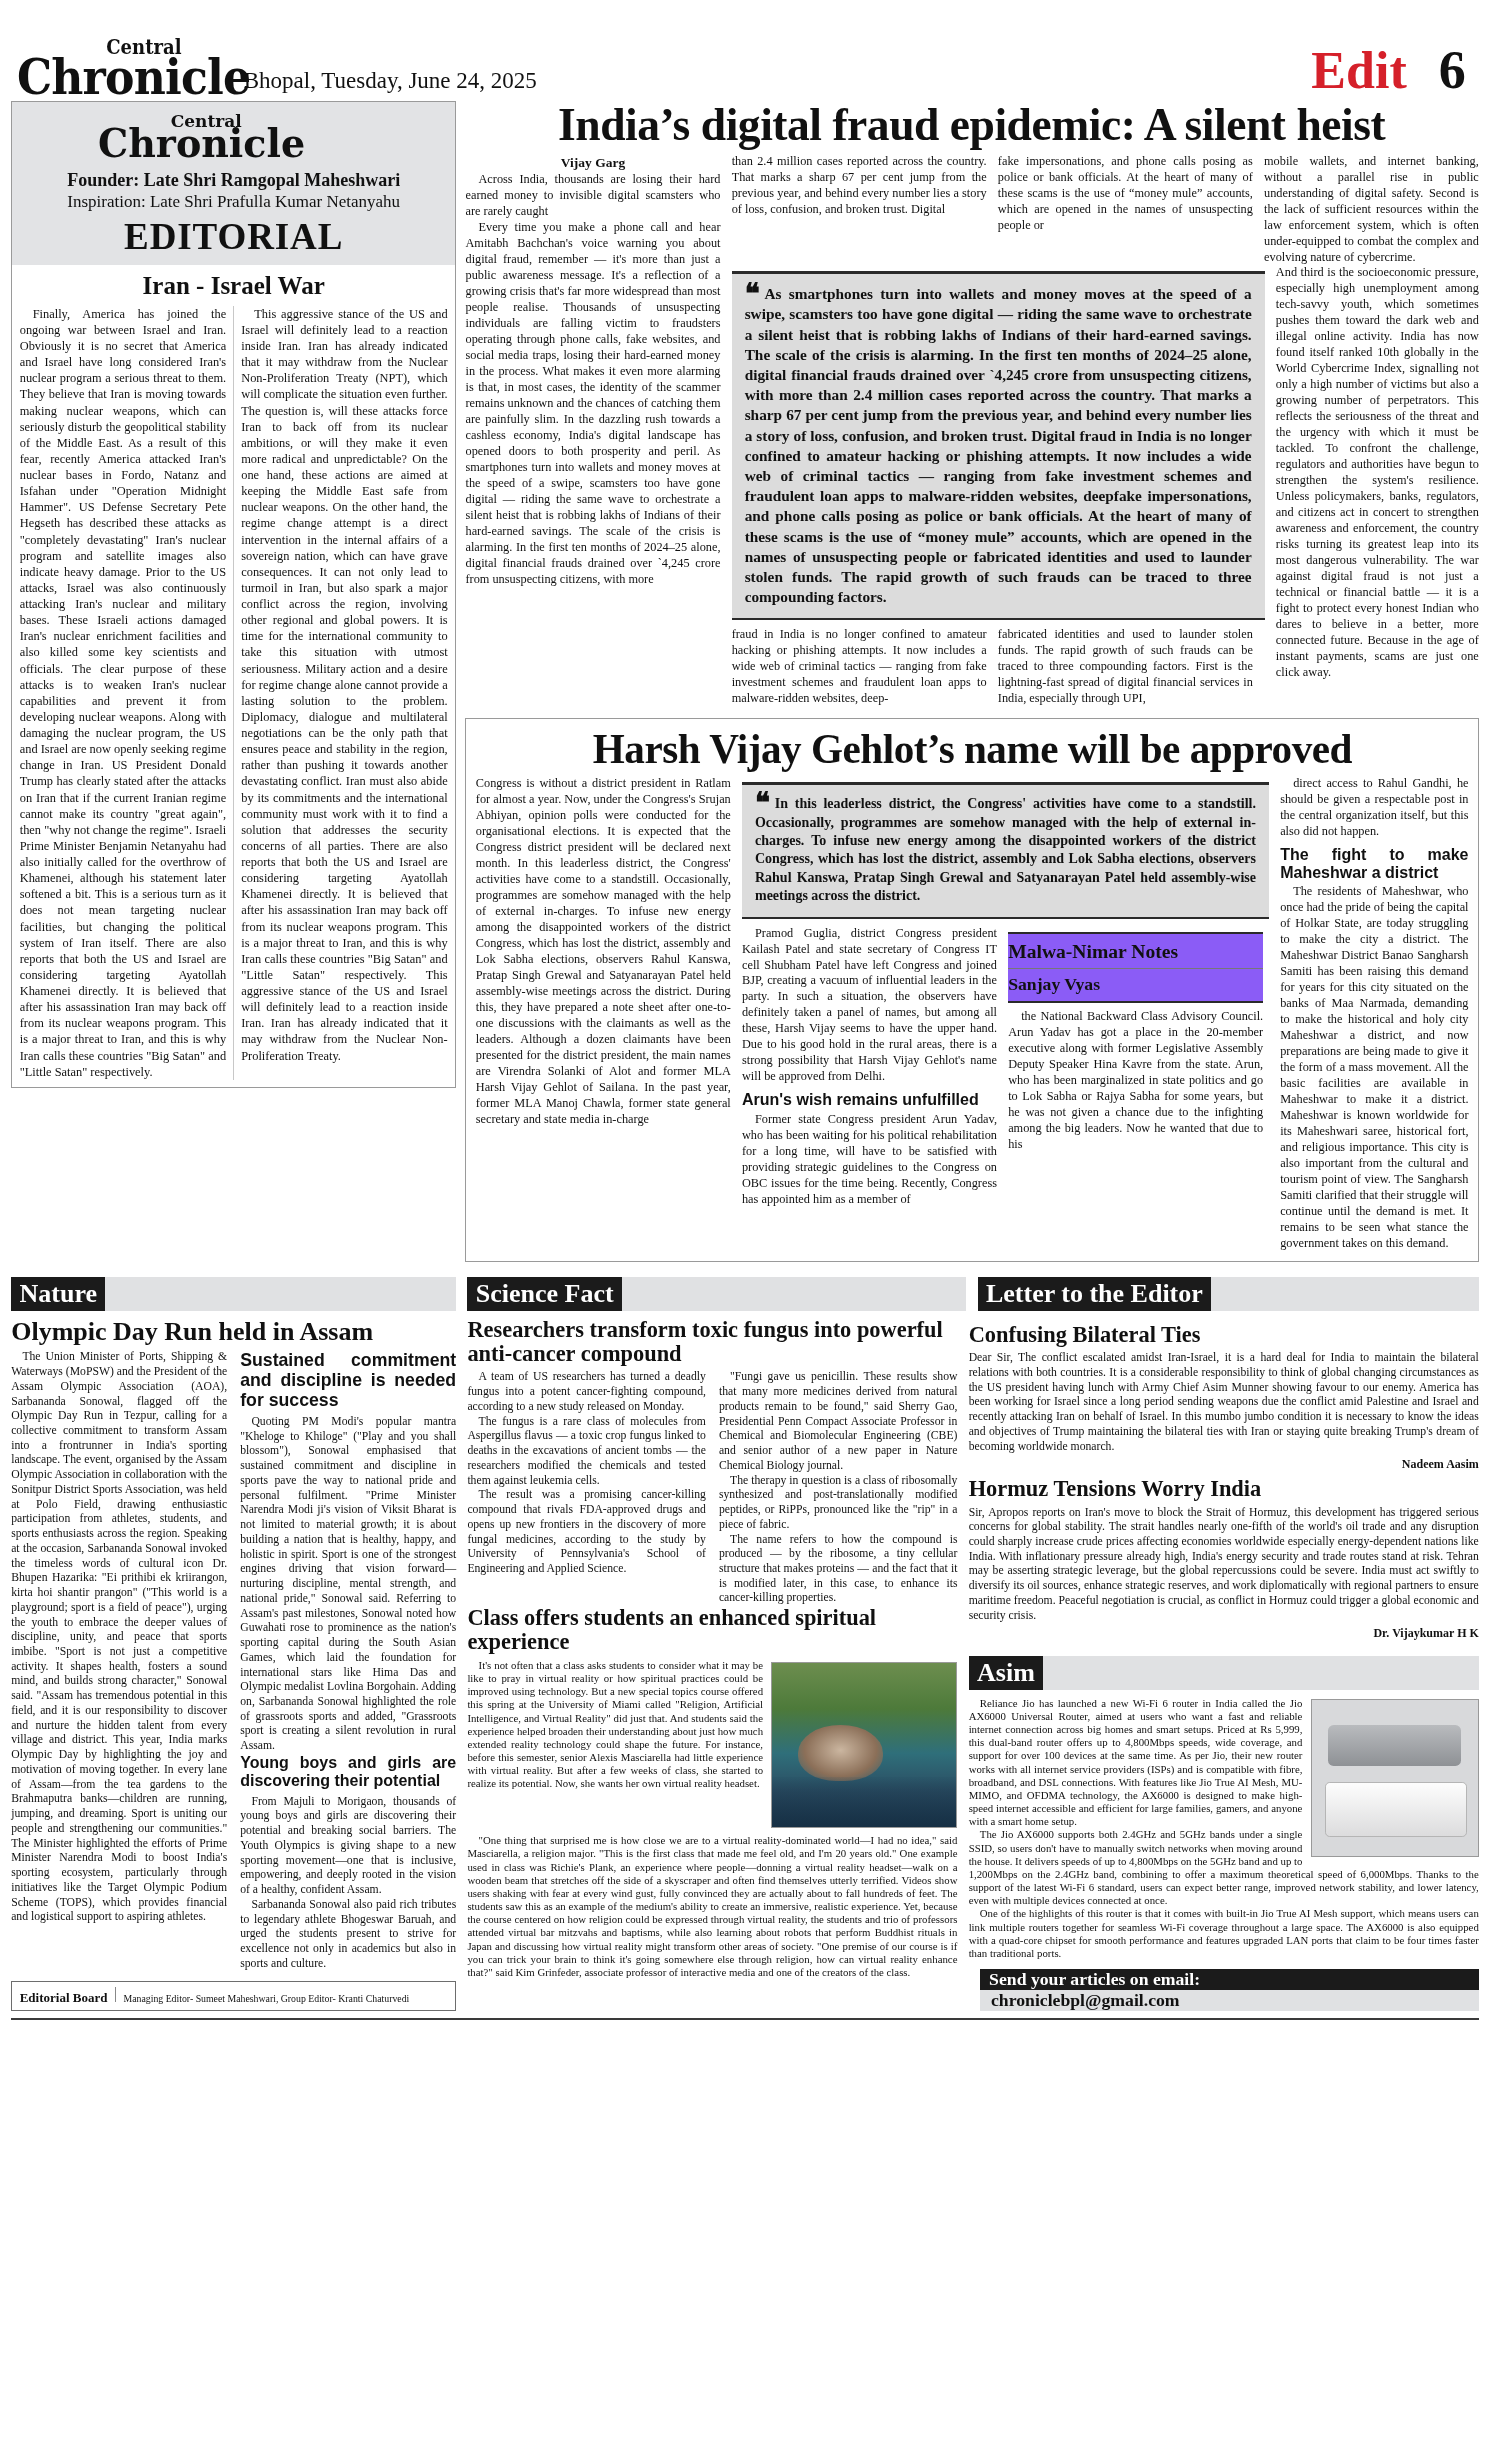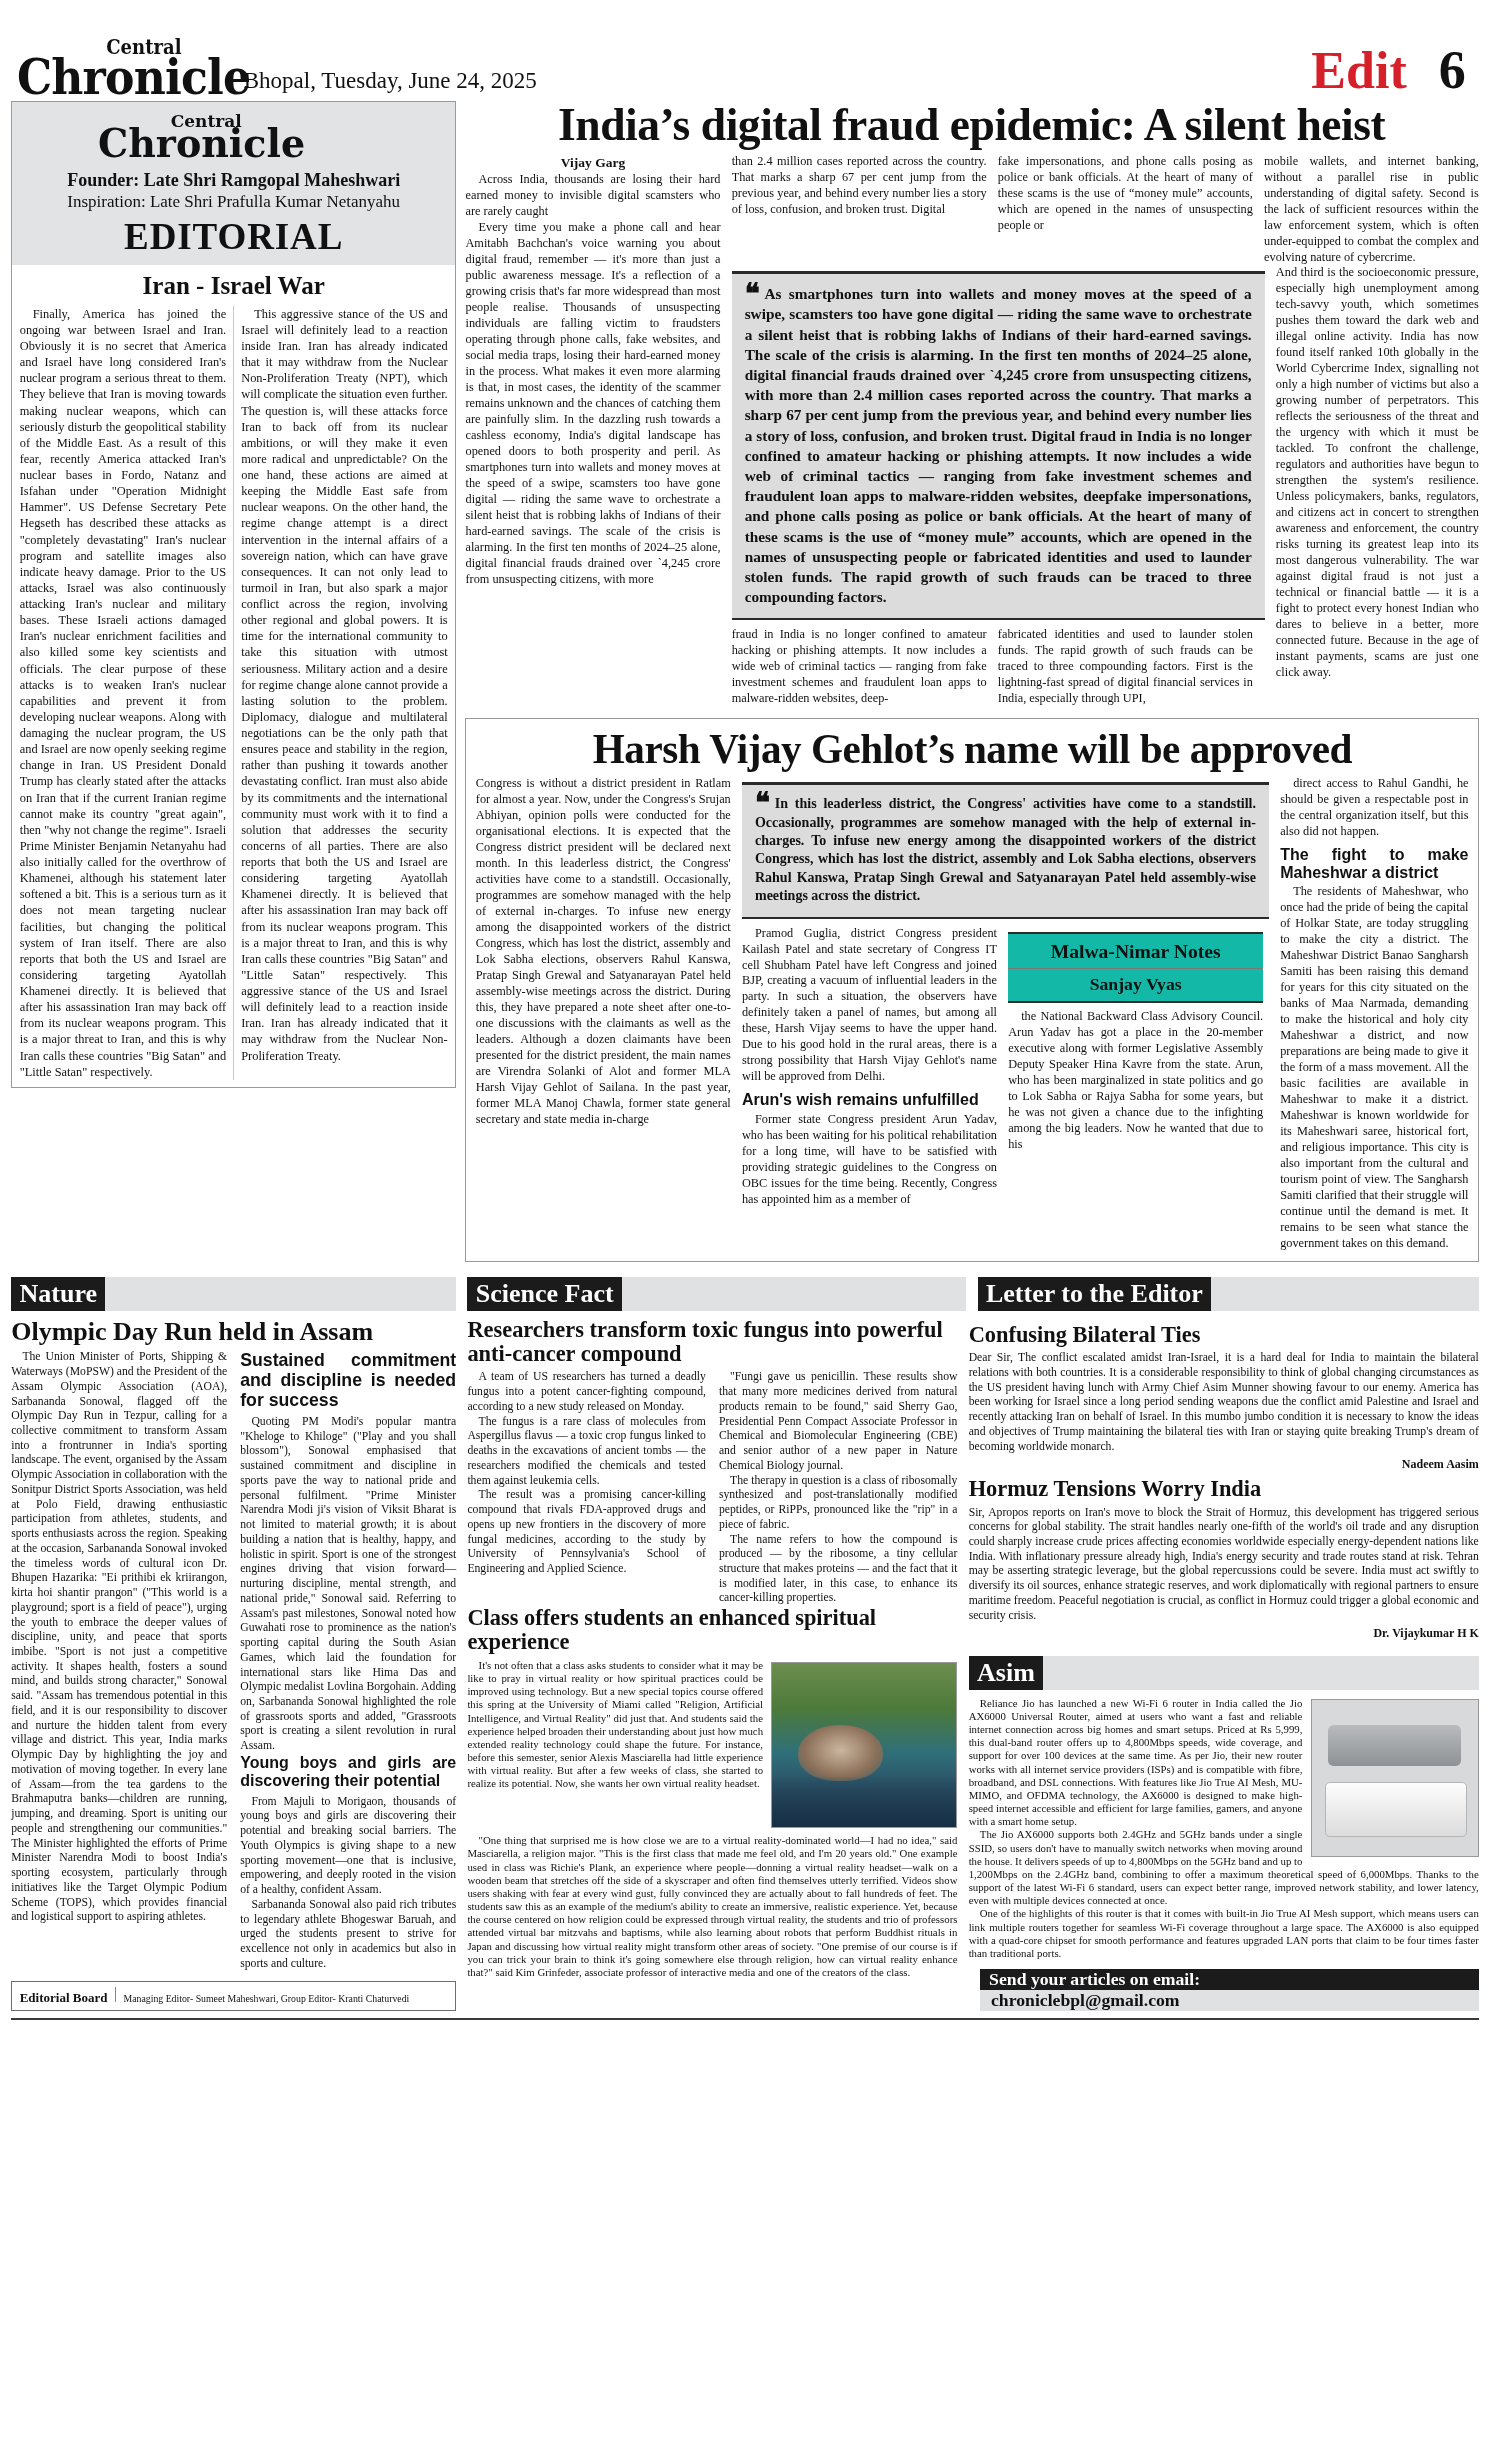--- a/index.html
+++ b/index.html
@@ -113,21 +113,21 @@
     border:1.9px solid #9a9a9a; margin-top:11.2px; padding:7.5px 9.3px 9.3px;
     background:#fff;
   }
   .gehlot-head {
     font-size:42px; font-weight:700; text-align:center; line-height:1.05;
     letter-spacing:-0.5px; transform:scaleX(0.98); margin-bottom:5.6px;
   }
   .subhead { font-family:"Liberation Sans", sans-serif; font-weight:700; font-size:16px; line-height:1.12; margin:5.6px 0 2.8px; }
   .notesbox {
     border-top:2.8px solid #2a2a2a; border-bottom:2.8px solid #2a2a2a;
-    background:#14b8a6; text-align:center; margin:6.5px 0 5.6px; padding:2.8px 0 3.7px;
+    background:#8b5cf6; text-align:left; margin:6.5px 0 5.6px; padding:2.8px 0 3.7px;
   }
   .notesbox .nb-t { font-size:19.6px; font-weight:700; padding:1.9px 0 3.7px; border-bottom:0.9px solid #777; }
   .notesbox .nb-s { font-size:17.7px; font-weight:700; padding:3.7px 0 1.9px; }
 
   
   .sechdr { display:flex; margin:15px 0 6.5px; height:34px; }
   .sechdr .blk {
     background:#1b1b1b; color:#fff; font-weight:700; font-size:26px;
     padding:0 8.4px; display:flex; align-items:center; line-height:1;
     font-family:"Liberation Serif", serif; transform-origin:left center;

